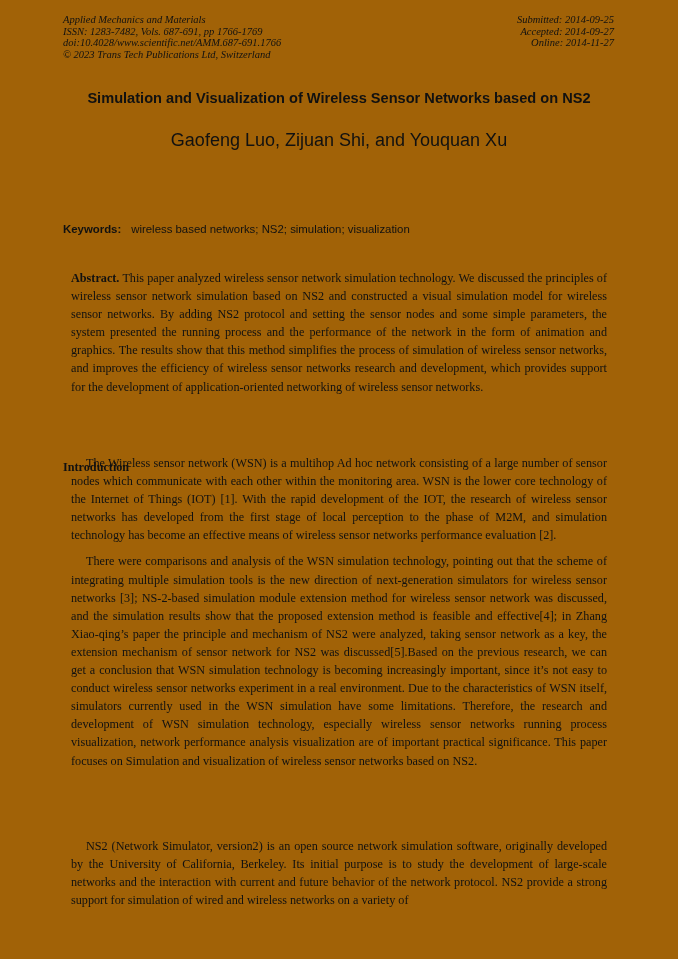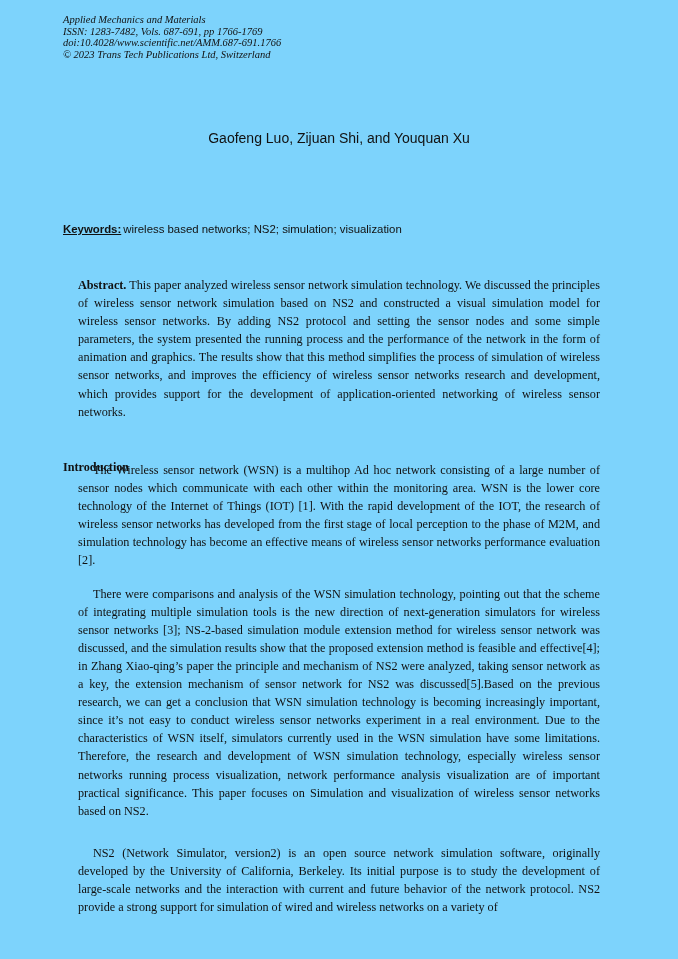--- a/index.html
+++ b/index.html
@@ -1,47 +1,53 @@
 <!DOCTYPE html>
 <html><head>
 <meta charset="utf-8">
 <style>
   html, body { margin: 0; padding: 0; background: #ffffff; }
   body { width: 678px; height: 959px; position: relative; overflow: hidden; color: #111; }
-  .page { position: absolute; left: 0; top: 0; width: 678px; height: 959px; background: #7dd3fc; }
+  .page { position: absolute; left: 0; top: 0; width: 678px; height: 959px; background: #a16207; }
   .hdr-left { position: absolute; left: 63px; top: 14px; font-family: "Liberation Serif", serif; font-style: italic; font-size: 10.5px; line-height: 11.6px; color: #111; }
   .hdr-right { position: absolute; right: 64px; top: 14px; font-family: "Liberation Serif", serif; font-style: italic; font-size: 10.5px; line-height: 11.6px; text-align: right; color: #111; }
   .title { position: absolute; left: 40px; width: 598px; top: 90px; text-align: center; font-family: "Liberation Sans", sans-serif; font-weight: bold; font-size: 14.6px; color: #111; }
-  .authors { position: absolute; left: 40px; width: 598px; top: 130px; text-align: center; font-family: "Liberation Sans", sans-serif; font-size: 14px; color: #111; }
+  .authors { position: absolute; left: 40px; width: 598px; top: 130px; text-align: center; font-family: "Liberation Sans", sans-serif; font-size: 18px; color: #111; }
   .affil { position: absolute; left: 60px; width: 558px; top: 167px; text-align: center; font-family: "Liberation Sans", sans-serif; font-size: 11.4px; line-height: 18px; color: #111; }
   .keywords { position: absolute; left: 63px; top: 223px; font-family: "Liberation Sans", sans-serif; font-size: 11.4px; color: #111; }
-  .keywords b { margin-right: 2px; text-decoration: underline; }
+  .keywords b { margin-right: 10px; }
   .body { position: absolute; left: 63px; width: 552px; font-family: "Liberation Serif", serif; font-size: 12.2px; line-height: 18.1px; text-align: justify; color: #111; }
-  .body p { margin: 15px; }
+  .body p { margin: 8px; }
   .indent { text-indent: 15px; }
   .abstract { top: 261px; }
   .sec-head { position: absolute; left: 63px; font-family: "Liberation Serif", serif; font-weight: bold; font-size: 12.2px; color: #111; }
   .intro-head { top: 424px; margin-top: 36px; }
   .intro { top: 446px; }
   .ns2-head { top: 807px; }
   .ns2 { top: 829px; }
 </style>
 </head>
 <body>
 
 <div class="page">
 
   <div class="hdr-left">
     <div>Applied Mechanics and Materials</div>
     <div>ISSN: 1283-7482, Vols. 687-691, pp 1766-1769</div>
     <div>doi:10.4028/www.scientific.net/AMM.687-691.1766</div>
     <div>© 2023 Trans Tech Publications Ltd, Switzerland</div>
   </div>
 
+  <div class="hdr-right">
+    <div>Submitted: 2014-09-25</div>
+    <div>Accepted: 2014-09-27</div>
+    <div>Online: 2014-11-27</div>
+  </div>
 
+  <div class="title">Simulation and Visualization of Wireless Sensor Networks based on NS2</div>
   <div class="authors">Gaofeng Luo, Zijuan Shi, and Youquan Xu</div>
 
   <div class="keywords">
     <b>Keywords:</b><span>wireless based networks; NS2; simulation; visualization</span>
   </div>
 
   <div class="body abstract">
     <p><b>Abstract.</b> <span>This paper analyzed wireless sensor network simulation technology. We discussed the principles of wireless sensor network simulation based on NS2 and constructed a visual simulation model for wireless sensor networks. By adding NS2 protocol and setting the sensor nodes and some simple parameters, the system presented the running process and the performance of the network in the form of animation and graphics. The results show that this method simplifies the process of simulation of wireless sensor networks, and improves the efficiency of wireless sensor networks research and development, which provides support for the development of application-oriented networking of wireless sensor networks.</span></p>
   </div>
 

